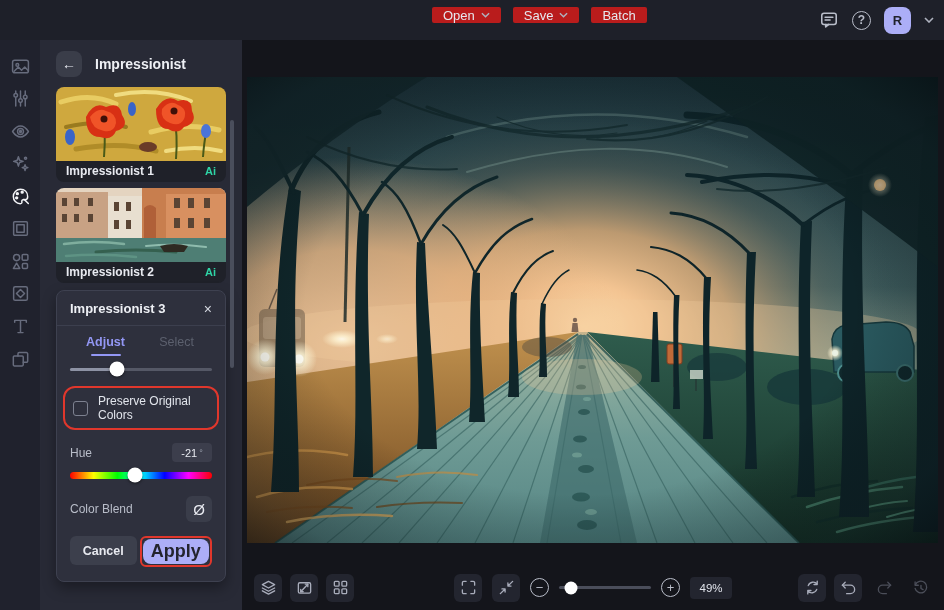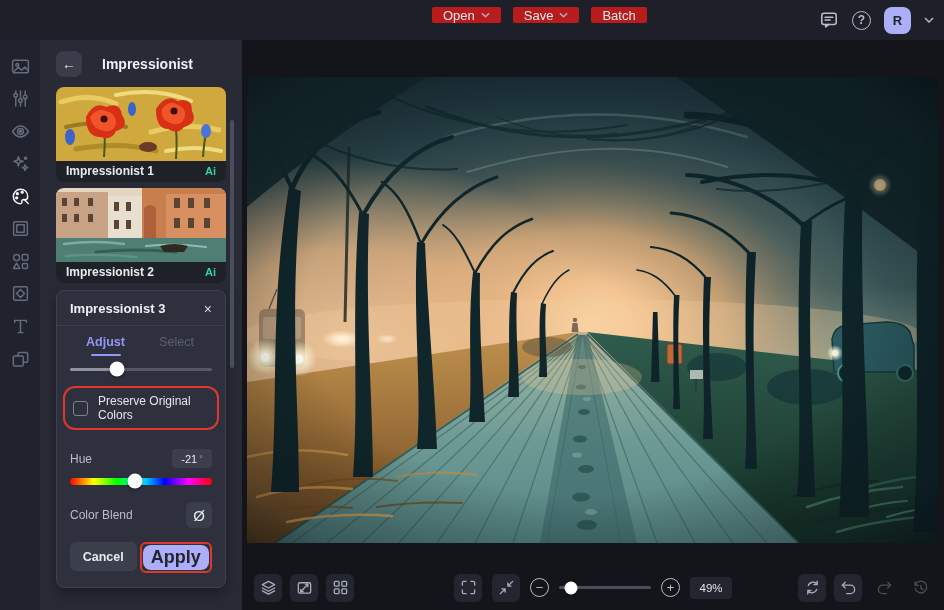--- a/index.html
+++ b/index.html
@@ -32,21 +32,21 @@
     color:#676c7d; cursor:pointer; background:none; border:none; }
   .rail-btn.active { color:#f4f5f8; }
   .rail-btn svg { width:19px; height:19px; fill:none; stroke:currentColor; stroke-width:1.4;
     stroke-linecap:round; stroke-linejoin:round; }
 
   
   .panel { position:absolute; left:40px; top:40px; width:202px; height:570px; background:#282a36; overflow:hidden; z-index:3; }
   .panel-head { display:flex; align-items:center; padding:11px 16px 10px 16px; }
   .back-chip { width:26px; height:26px; background:#3a3d49; border-radius:8px; color:#e8eaf0;
     display:flex; align-items:center; justify-content:center; font-size:14px; cursor:pointer; }
-  .panel-title { margin-left:20px; font-size:14px; font-weight:700; color:#eef0f5; }
+  .panel-title { margin-left:13px; font-size:14px; font-weight:700; color:#eef0f5; }
   .cards { padding:0 16px; }
   .thumb-card { border-radius:8px; overflow:hidden; background:#1f2129; margin-bottom:6px; cursor:pointer; }
   .thumb-img { display:block; width:170px; height:74px; }
   .thumb-cap { height:21px; display:flex; align-items:center; justify-content:space-between; padding:0 10px 2px 10px; }
   .thumb-label { font-size:12px; font-weight:700; color:#e8eaf0; }
   .ai-badge { font-size:11px; font-weight:700; color:var(--ai);margin-left:27px; }
 
   .tool-card { margin-top:7px; background:#2e303d; border:1px solid #3e4150; border-radius:8px;
     padding:10px 13px 14px 13px; box-shadow:0 6px 14px rgba(0,0,0,.35); }
   .tc-head { display:flex; align-items:center; justify-content:space-between; }
@@ -323,21 +323,21 @@
           <div class="track"></div>
           <div class="track-fill" style="width: 33%;"></div>
           <div class="handle" style="left: 33%;"></div>
         </div>
 
         <div class="hl-box">
           <span class="checkbox"></span>
           <span class="check-label">Preserve Original Colors</span>
         </div>
 
-        <div class="row" style="margin-top:19px;">
+        <div class="row" style="margin-top:13px;">
           <span class="row-label">Hue</span>
           <span class="val-box">
             <span>-21</span>
             <span class="val-unit">°</span>
           </span>
         </div>
         <div class="slider">
           <div class="hue-track"></div>
           <div class="handle" style="left: 46%;"></div>
         </div>

